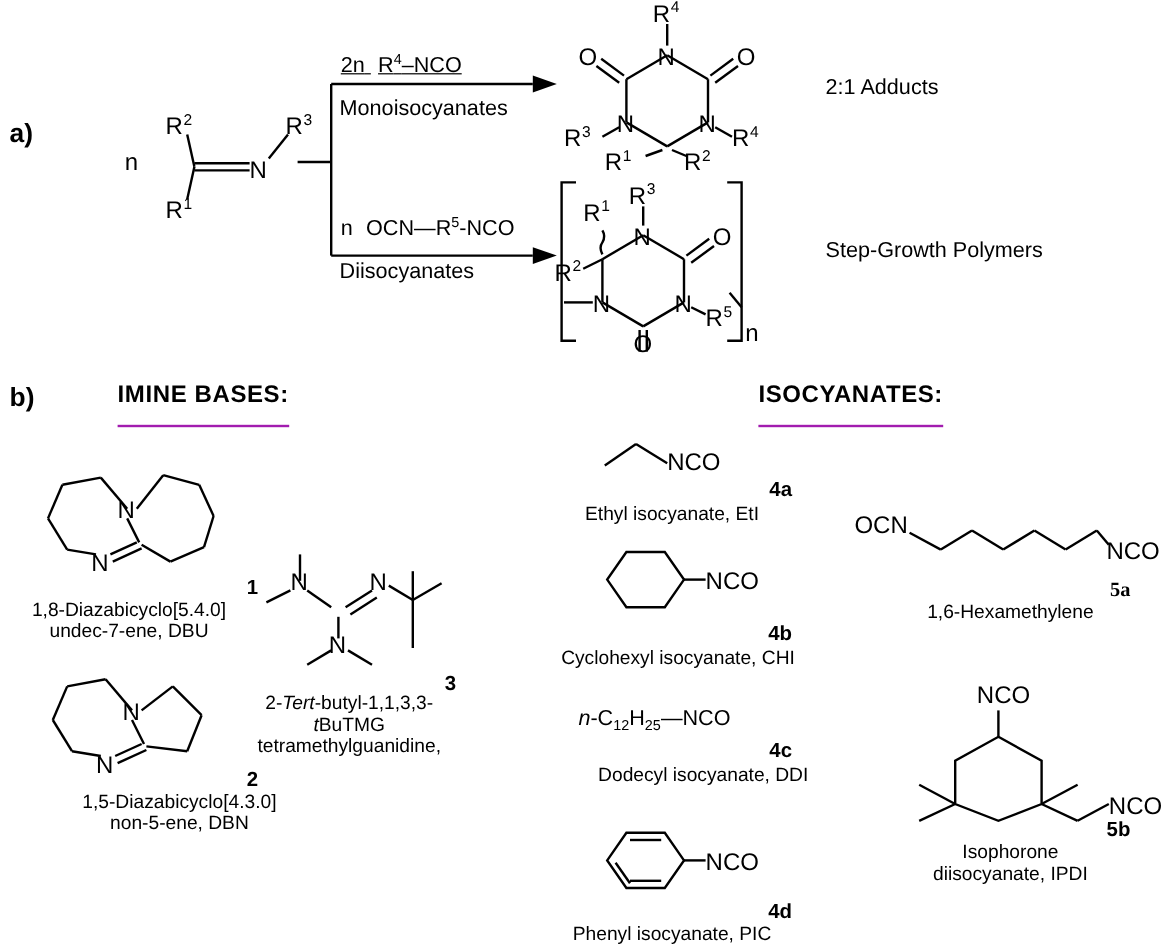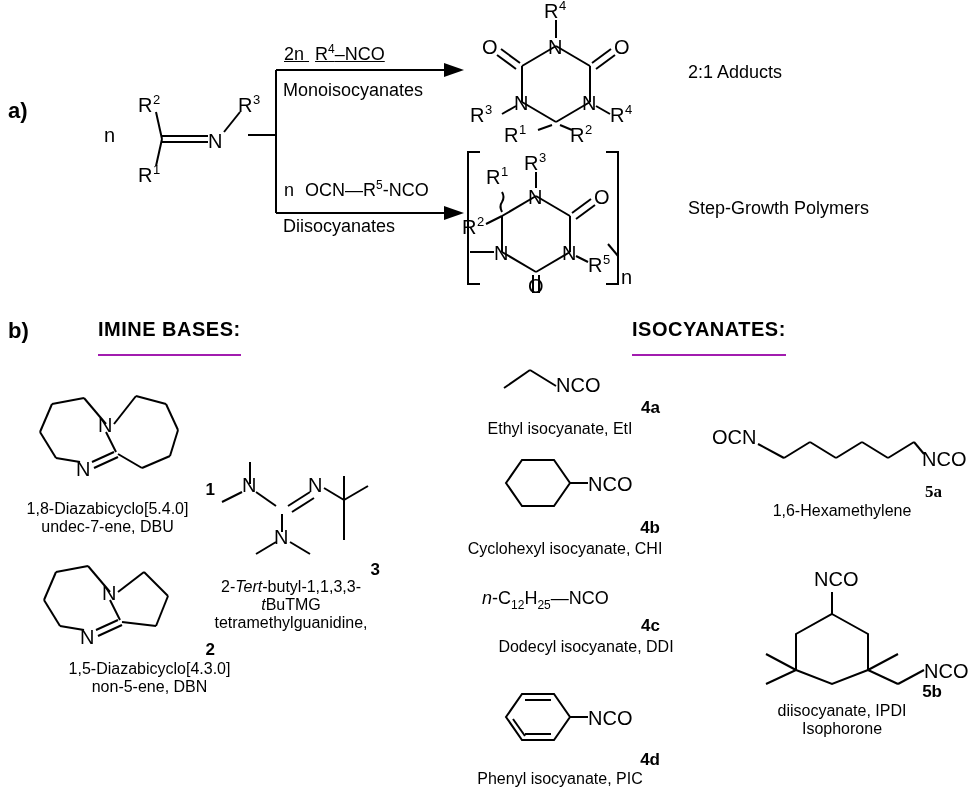--- a/index.html
+++ b/index.html
@@ -369,15 +369,15 @@
 
     <line x1="120" y1="104" x2="150" y2="88" stroke="#000" stroke-width="2"></line>
 
     <line x1="120" y1="104" x2="150" y2="118" stroke="#000" stroke-width="2"></line>
     <line x1="150" y1="118" x2="176" y2="104" stroke="#000" stroke-width="2"></line>
     <text x="176" y="112" class="at">NCO</text>
   </svg>
 </div>
 <div class="abs num" style="left:742px;top:682px;width:200px;">5b</div>
 <div class="abs cap-text" style="left:732px;top:702px;width:220px;">
+  <div>Isophorone</div>
   <div>diisocyanate, IPDI</div>
-  <div>Isophorone</div>
 </div>
 
 </body></html>

